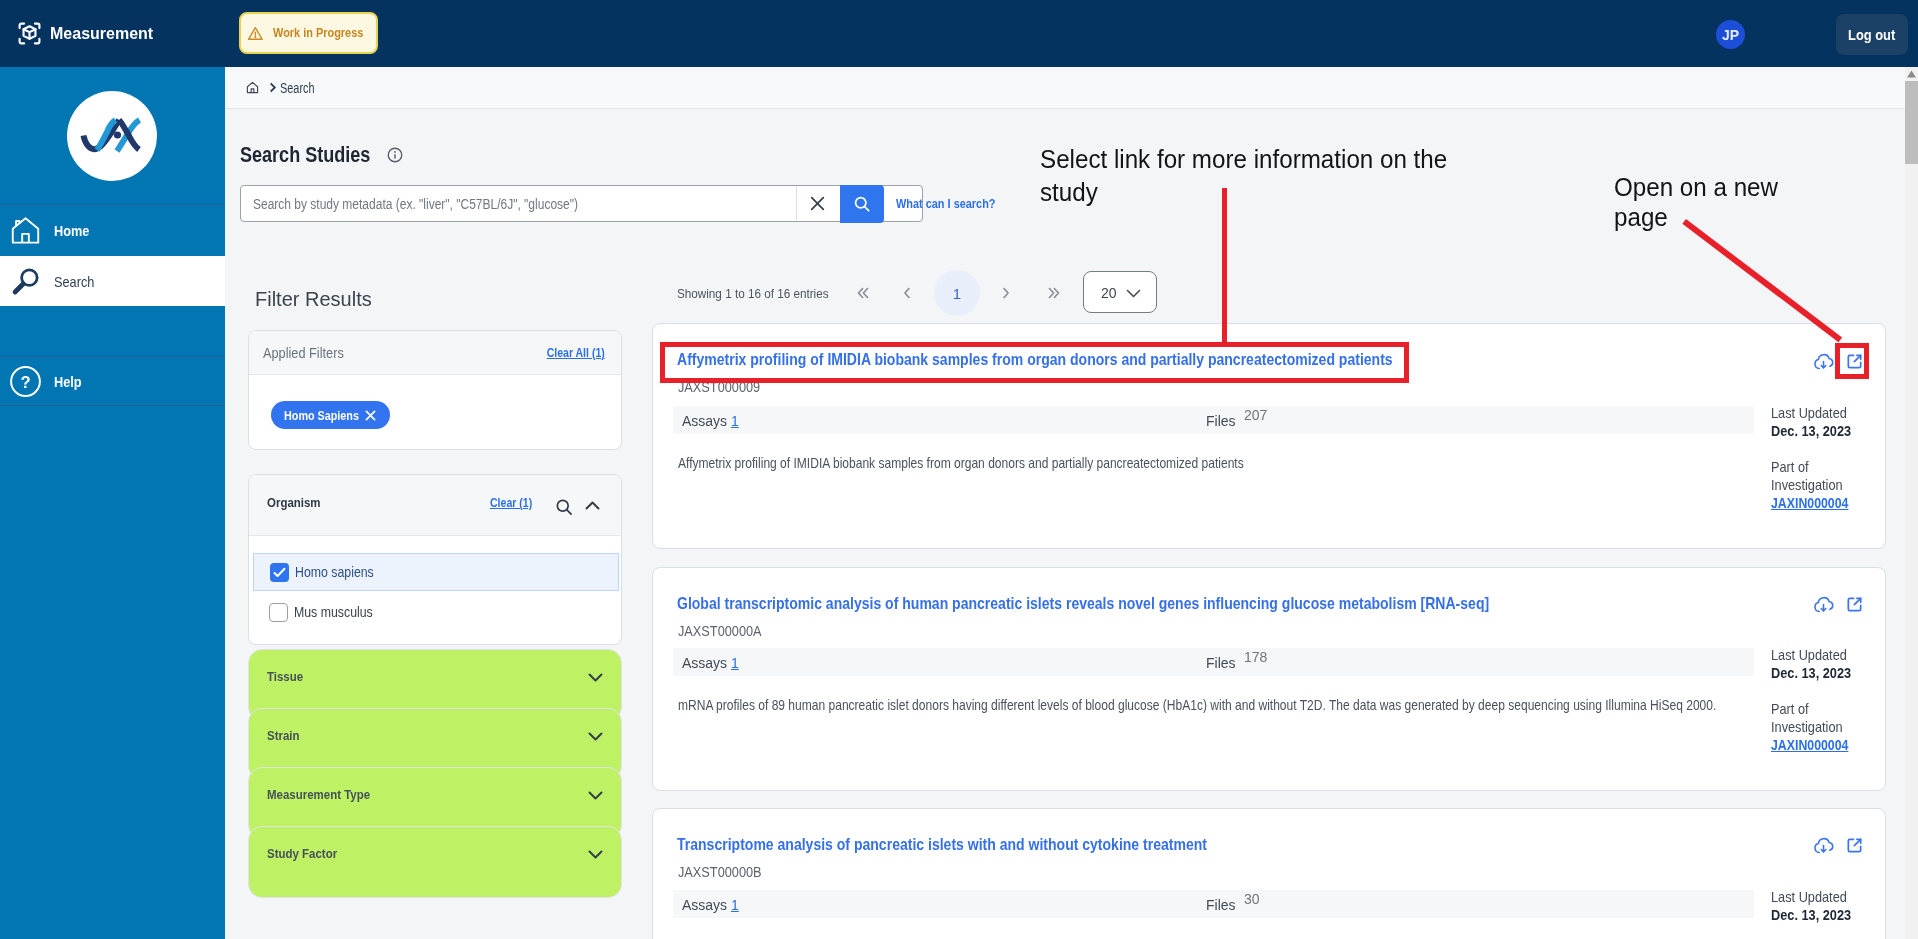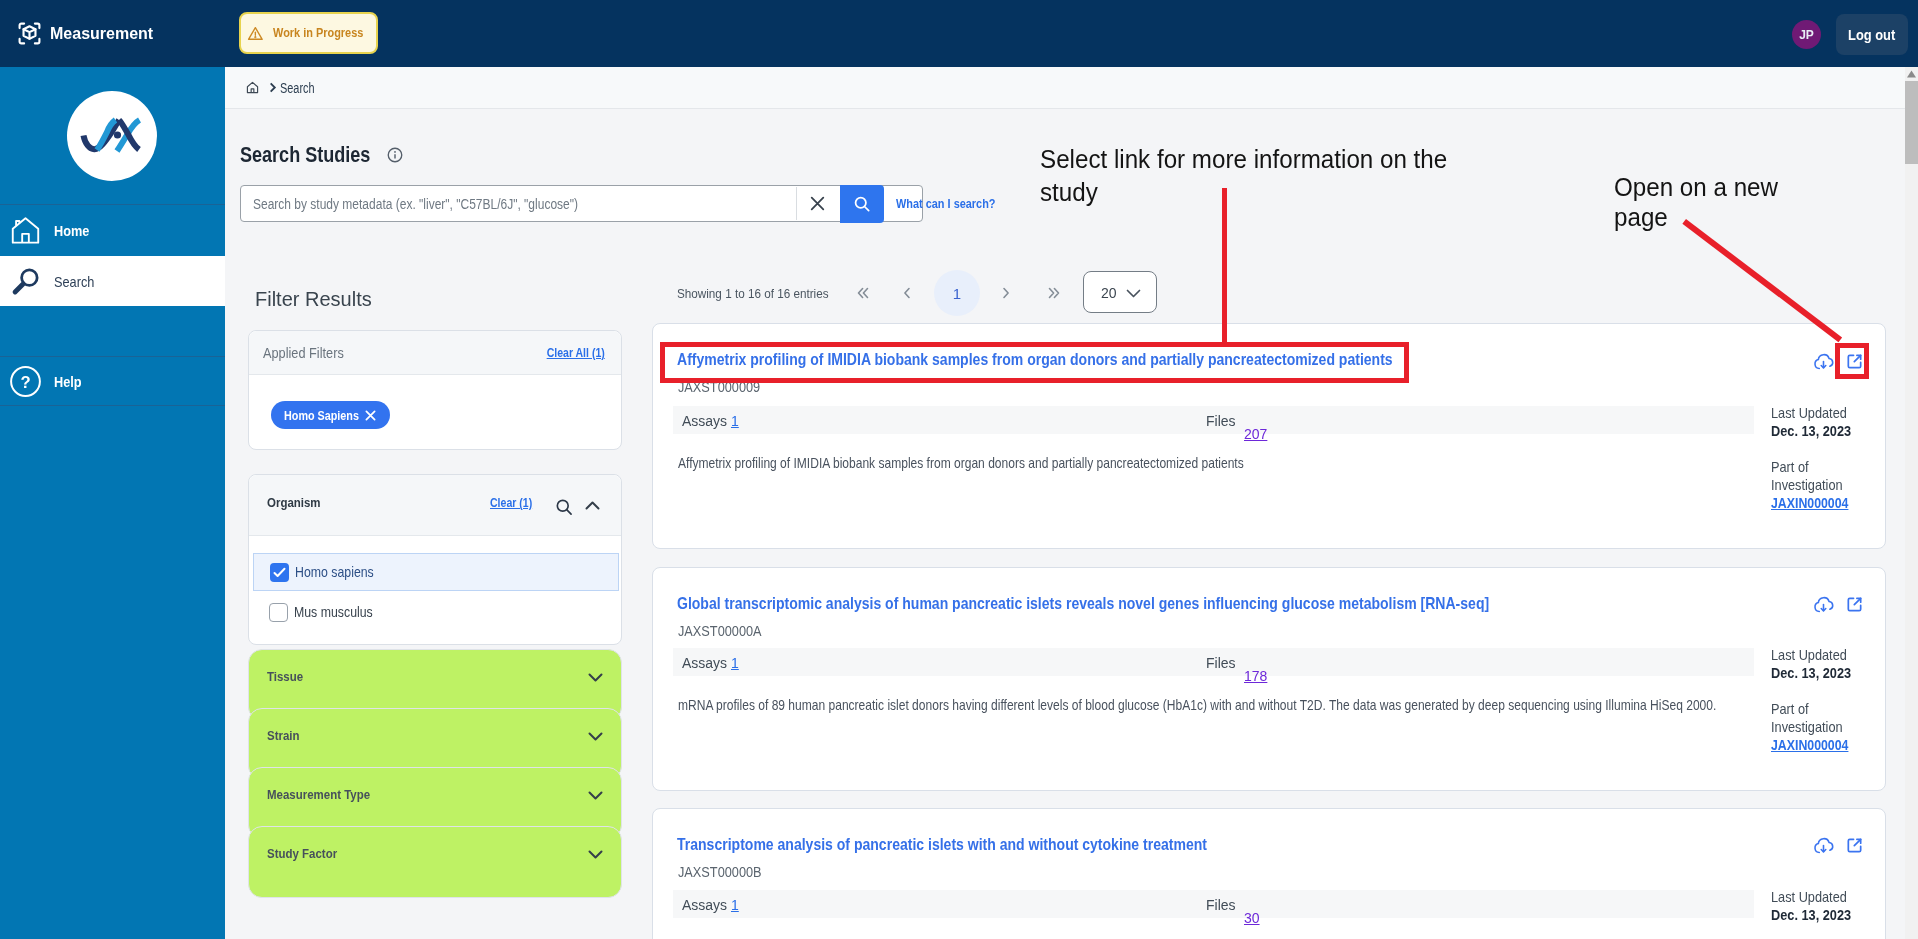--- a/index.html
+++ b/index.html
@@ -6,21 +6,21 @@
   html,body { width:1918px; height:939px; overflow:hidden; }
   body { font-family:"Liberation Sans", sans-serif; background:#f4f5f7; position:relative; }
   .abs { position:absolute; }
   .tx { display:inline-block; transform-origin:0 50%; white-space:nowrap; }
   svg { display:block; }
   
   #tophdr { position:absolute; left:0; top:0; width:1918px; height:67px; background:#05335f; }
   #brand { position:absolute; left:50px; top:24px; color:#fff; font-size:16px; font-weight:700; line-height:1.2; }
   #wip { position:absolute; left:239px; top:12px; width:139px; height:42px; background:#fdf8e1; border:2px solid #e7d34e; border-radius:8px; display:flex; align-items:center; }
   #wip span { color:#c8851f; font-weight:700; font-size:12.5px; margin-left:9px; transform:scaleX(.875); transform-origin:0 50%; white-space:nowrap; }
-  #avatar { position:absolute; left:1792px; top:20px; width:29px; height:29px; border-radius:50%; background:#701a75; color:#e8eef5; font-size:12px; font-weight:700; display:flex; align-items:center; justify-content:center; }
+  #avatar { position:absolute; left:1716px; top:20px; width:29px; height:29px; border-radius:50%; background:#1d4ed8; color:#e8eef5; font-size:14px; font-weight:700; display:flex; align-items:center; justify-content:center; }
   #logout { position:absolute; left:1836px; top:14px; width:72px; height:41px; background:#1c4166; border-radius:8px; color:#fff; font-size:14px; display:flex; align-items:center; justify-content:center;font-weight:bold; }
   #logout span { transform:scaleX(.92); }
   
   #sidebar { position:absolute; left:0; top:67px; width:225px; height:872px; background:#0276b3; }
   #jaxcircle { position:absolute; left:67px; top:24px; width:90px; height:90px; border-radius:50%; background:#fff; }
   .mitem { position:absolute; left:0; width:225px; height:50px; display:flex; align-items:center; color:#fff; font-size:15px; font-weight:700; }
   .mitem .mico { margin-left:8px; width:34px; display:flex; justify-content:center; }
   .mitem .mlab { margin-left:12px; transform:scaleX(.85); transform-origin:0 50%; white-space:nowrap; }
   #mi-home { border-top:1px solid #1a6396; height:52px; }
   #mi-search { background:#fff; color:#2c3e55; font-weight:400; }
@@ -44,21 +44,21 @@
   .collapsed svg { position:absolute; right:18px; top:23px; }
   .bluelink { color:#2a6fe8; font-weight:700; text-decoration:underline; }
   
   .rcard { position:absolute; left:652px; width:1234px; background:#fff; border:1px solid #d9dfe8; border-radius:8px; }
   .rtitle { position:absolute; left:24px; font-size:17px; font-weight:700; color:#3570e8; line-height:1.2; transform:scaleX(.825); transform-origin:0 50%; white-space:nowrap; }
   .rid { position:absolute; left:25px; font-size:14px; color:#5a646e; transform:scaleX(.91); transform-origin:0 50%; }
   .rassay { position:absolute; left:20px; width:1081px; height:28px; background:#f6f7f8; font-size:14px; color:#414c57; }
   .rassay .a1 { position:absolute; left:9px; top:7px; }
   .rassay .a2 { position:absolute; left:58px; top:7px; color:#2a6fe8; text-decoration:underline; }
   .rassay .f1 { position:absolute; left:533px; top:7px; }
-  .rassay .f2 { position:absolute; left:571px; top:20px; color:#6d28d9; text-decoration:underline; }
+  .rassay .f2 { position:absolute; left:571px; top:1px; color:#737373; }
   .rdesc { position:absolute; left:25px; font-size:14.5px; color:#49525e; transform:scaleX(.83); transform-origin:0 50%; white-space:nowrap; }
   .rright { position:absolute; left:1118px; width:130px; font-size:15px; color:#414c57; line-height:18px; transform:scaleX(.85); transform-origin:0 0; }
   .rright .d { font-weight:700; color:#1f2936; }
   .rright .lnk { font-weight:700; font-size:14.5px; color:#2a6fe8; text-decoration:underline; }
   .ricons { position:absolute; left:1160px; display:flex; gap:11px; }
   
   .ann { position:absolute; font-size:26px; color:#141414; line-height:33px; transform:scaleX(.93); transform-origin:0 0; }
   .redbox { position:absolute; border:5px solid #e8202a; }
   .redline { position:absolute; background:#e8202a; }
   

